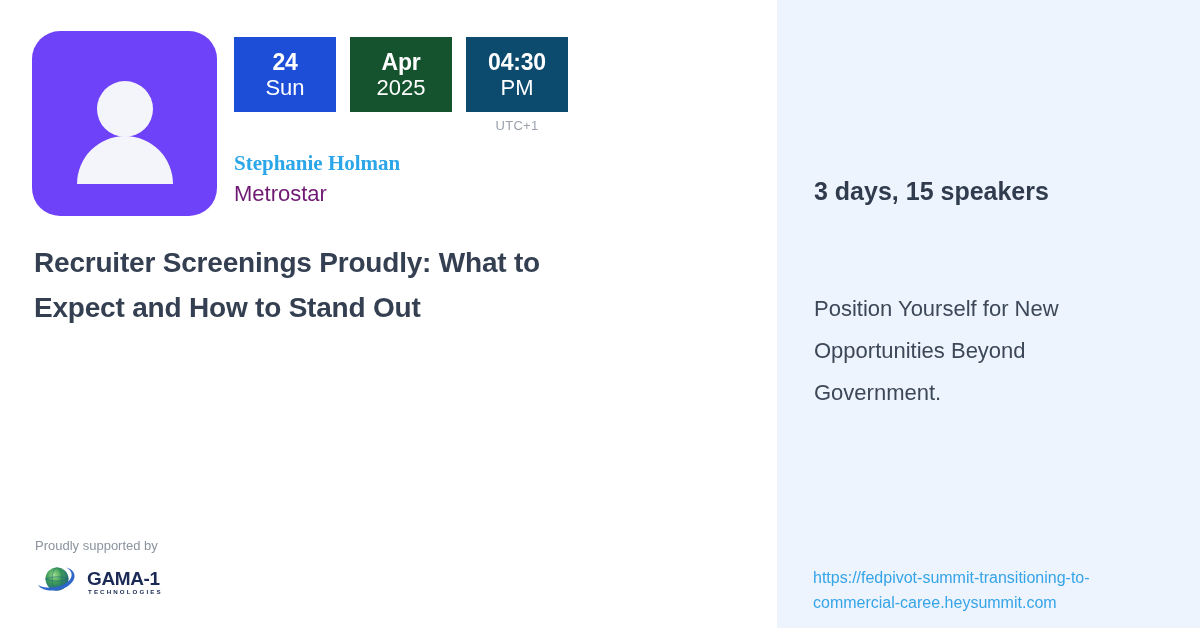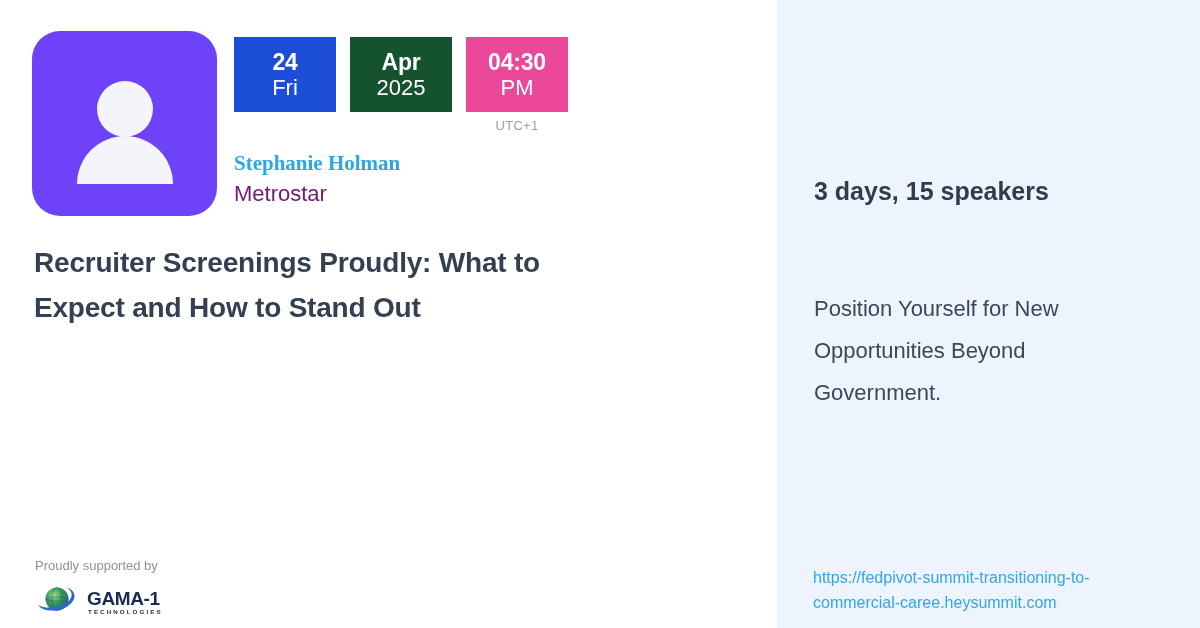--- a/index.html
+++ b/index.html
@@ -96,21 +96,21 @@
     font-weight: bold;
     letter-spacing: -0.2px;
   }
   .badge .b-bottom {
     font-size: 22px;
     font-weight: normal;
     margin-top: 1px;
   }
   .badge-day  { background: #1d4ed8; }
   .badge-month{ background: #14532d; }
-  .badge-time { background: #ec4899; text-align: right; }
+  .badge-time { background: #0c4a6e; text-align: right; }
 
   .tz-wrap {
     display: flex;
   }
   .tz-spacer { width: 232px; }
   .tz {
     width: 102px;
     text-align: center;
     font-size: 13px;
     color: #9aa1ac;
@@ -141,21 +141,21 @@
     font-size: 28px;
     font-weight: bold;
     color: #343f51;
     line-height: 1.62;
     letter-spacing: -0.2px;
   }
 
   .sponsor {
     position: absolute;
     left: 35px;
-    bottom: 12px;
+    bottom: 32px;
     margin-top: 30px;
   }
   .sponsor-label {
     font-size: 13px;
     color: #8b939e;
     margin-bottom: 11px;
   }
   .sponsor-logo {
     display: block;
   }
@@ -226,21 +226,21 @@
       <div class="avatar">
         <div class="head"></div>
         <div class="body"></div>
       </div>
 
       <div class="speaker-meta">
 
         <div class="date-badges">
           <div class="badge badge-day">
             <span class="b-top">24</span>
-            <span class="b-bottom">Fri</span>
+            <span class="b-bottom">Sun</span>
           </div>
           <div class="badge badge-month">
             <span class="b-top">Apr</span>
             <span class="b-bottom">2025</span>
           </div>
           <div class="badge badge-time">
             <span class="b-top">04:30</span>
             <span class="b-bottom">PM</span>
           </div>
         </div>

